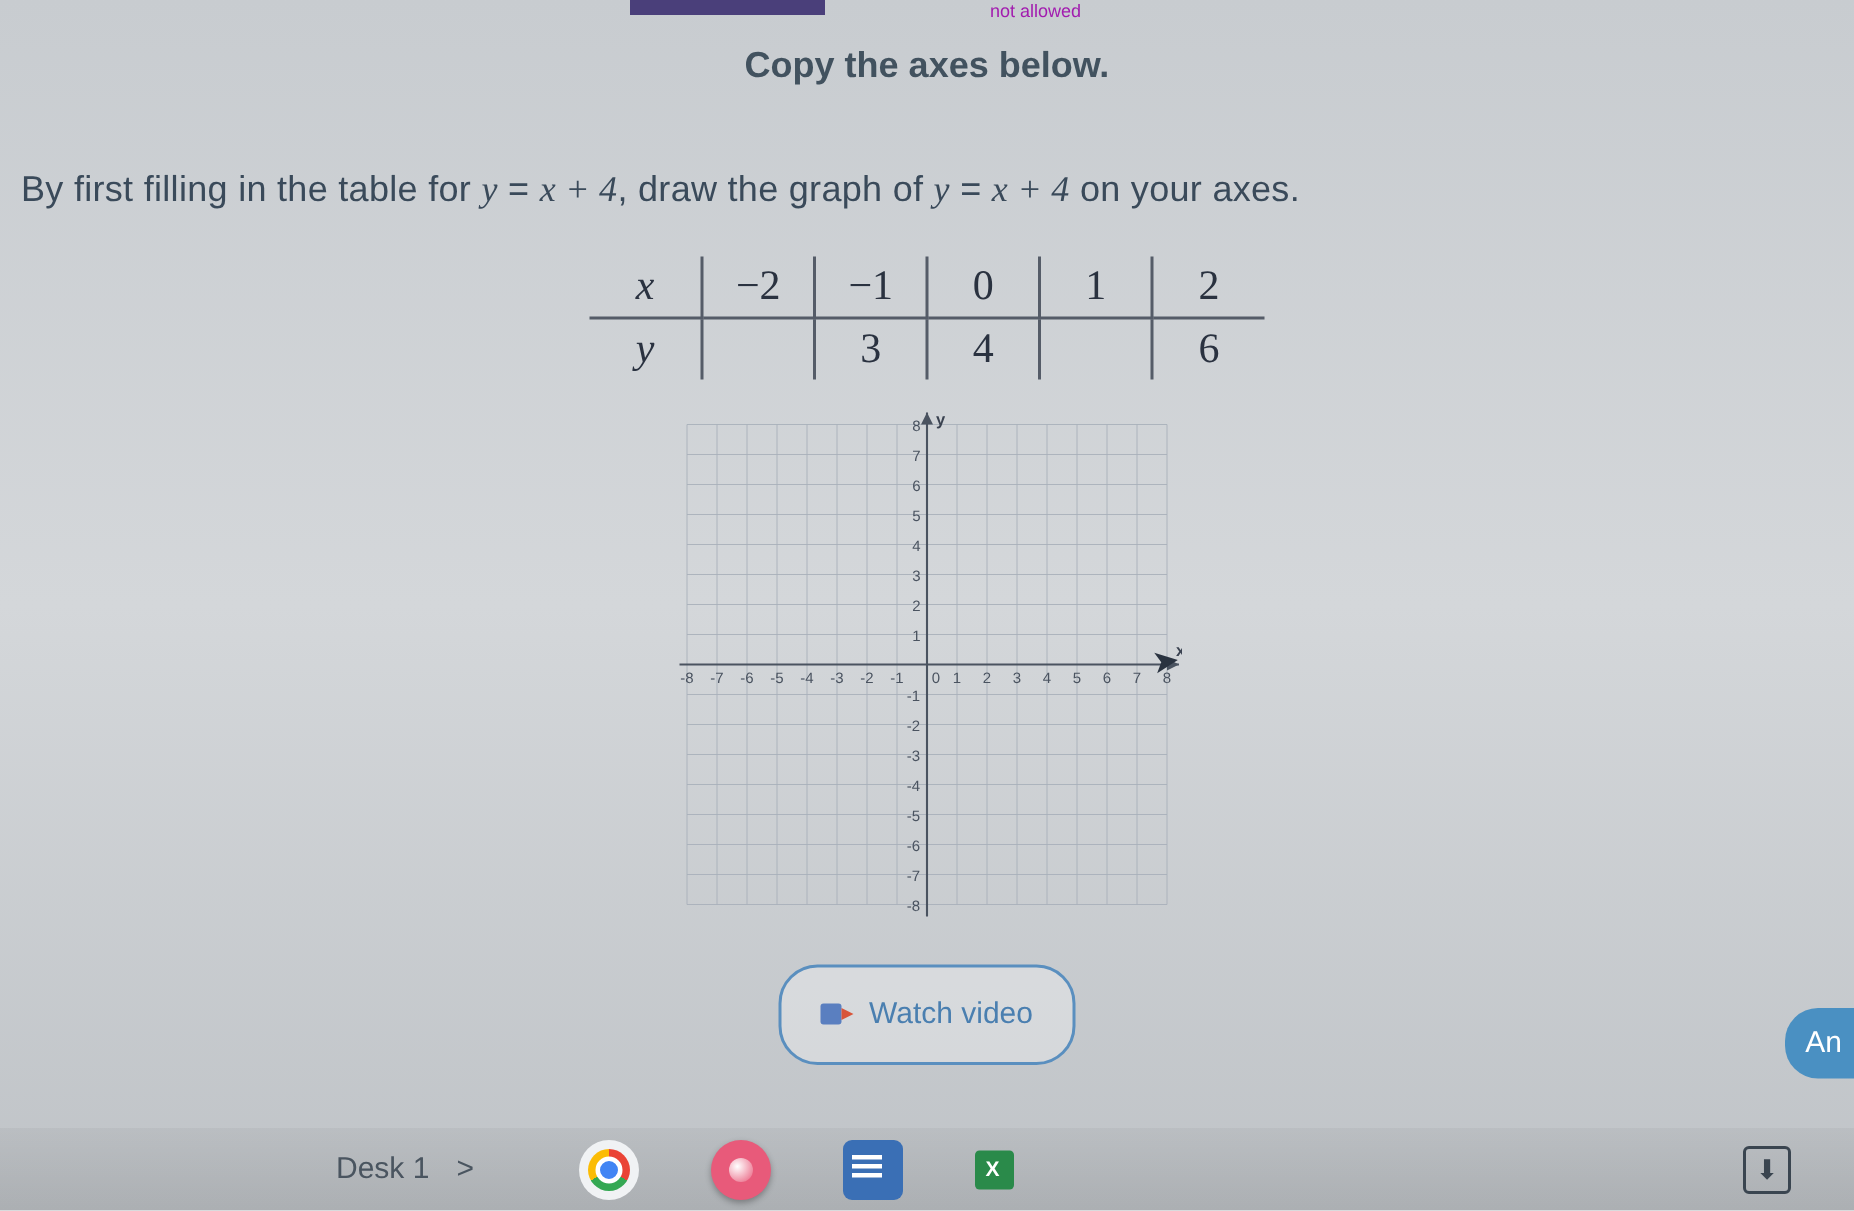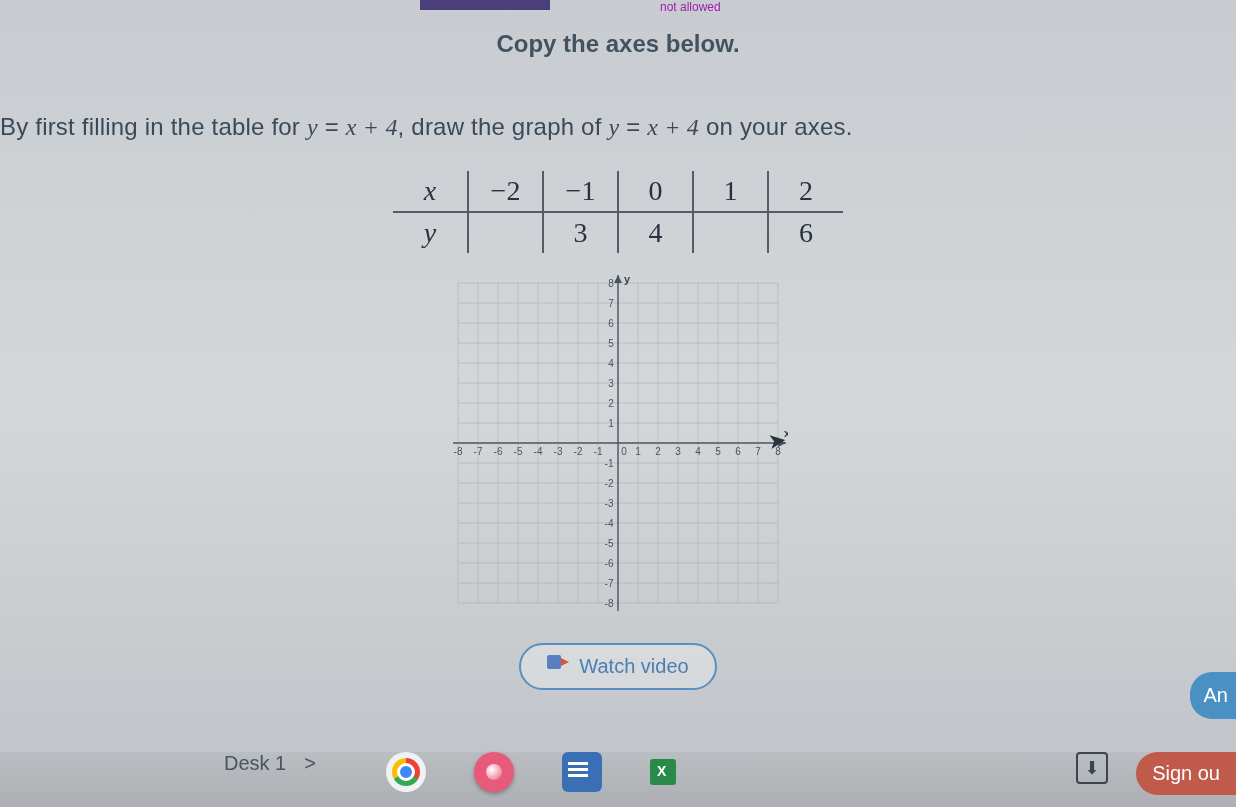--- a/index.html
+++ b/index.html
@@ -36,20 +36,21 @@
   }
   .instruction-1 {
     text-align: center;
     margin-top: 30px;
     font-size: 24px;
     color: #42525f;
     font-weight: bold;
   }
   .instruction-2 {
     margin-top: 55px;
+    margin-left: 14px;
     font-size: 24px;
     color: #3a4a5a;
     letter-spacing: 0.2px;
   }
   .math-i { font-style: italic; font-family: "Times New Roman", serif; }
 
   
   .xy-table {
     margin: 30px auto 0;
     border-collapse: collapse;
@@ -86,24 +87,25 @@
     top: 155px;
     left: 320px;
     font-size: 22px;
     color: #2a3340;
     transform: rotate(-8deg);
   }
 
   
   .watch-video {
     display: flex;
+    align-items: center;
     gap: 10px;
     margin: 30px auto 0;
     width: fit-content;
-    padding: 10px 26px;
+    padding: 20px 26px;
     border: 2px solid #5a8fbf;
     border-radius: 26px;
     color: #4a7fb0;
     font-size: 20px;
     background: rgba(255,255,255,0.3);
   }
   .video-icon { width: 22px; height: 16px; display: inline-block; position: relative; }
   .video-icon::before {
     content: ""; position: absolute; width: 14px; height: 14px; background: #5a7fc0; border-radius: 2px;
   }
@@ -124,21 +126,21 @@
   }
 
   
   .bottom-bar {
     position: absolute;
     bottom: 0;
     left: 0; right: 0;
     height: 55px;
     background: linear-gradient(180deg, rgba(0,0,0,0.04), rgba(0,0,0,0.10));
     display: flex;
-    align-items: flex-start;
+    align-items: center;
     padding: 0 14px;
   }
   .desk {
     margin-left: 210px;
     font-size: 20px;
     color: #4a5560;
     display: flex;
     align-items: center;
     gap: 18px;
   }
@@ -324,14 +326,13 @@
         <div class="chrome-inner"></div>
       </div>
     <div class="app-icon pink"></div>
     <div class="app-icon word"></div>
     <div class="excel-small"></div>
   </div>
   <div class="spacer"></div>
   <div class="download-icon">
       <span>⬇</span>
     </div>
-  <div class="signout">Sign ou</div>
 </div>
 
 </body></html>

